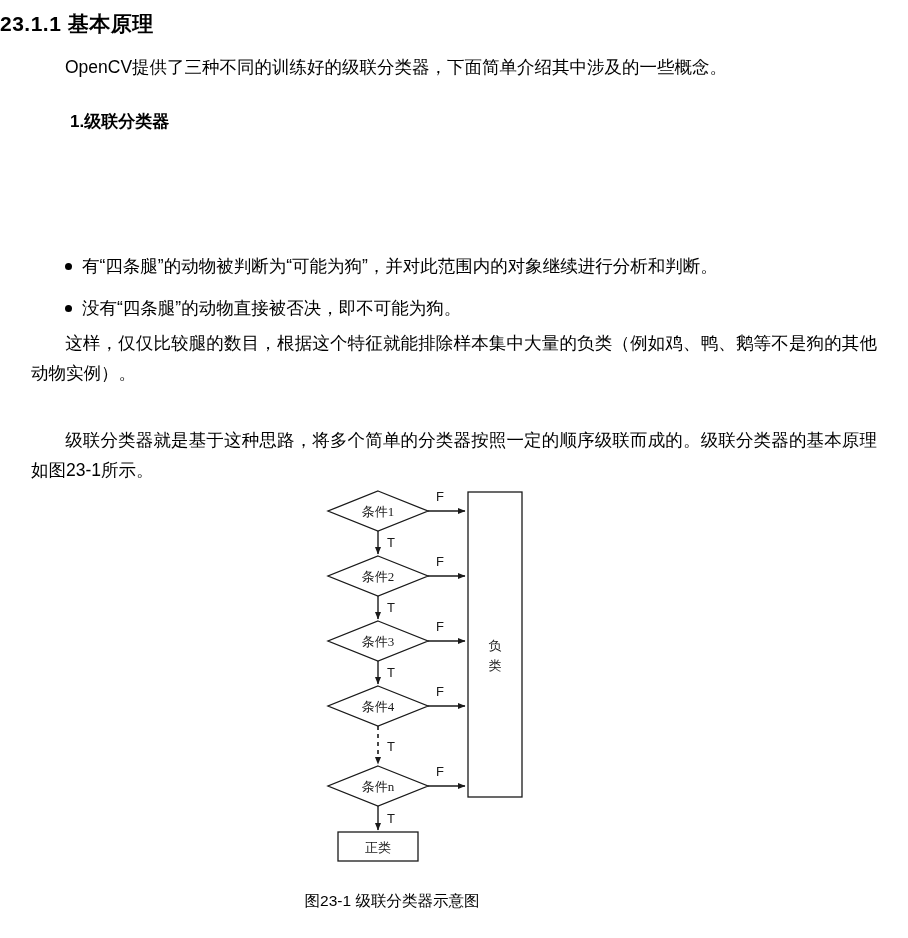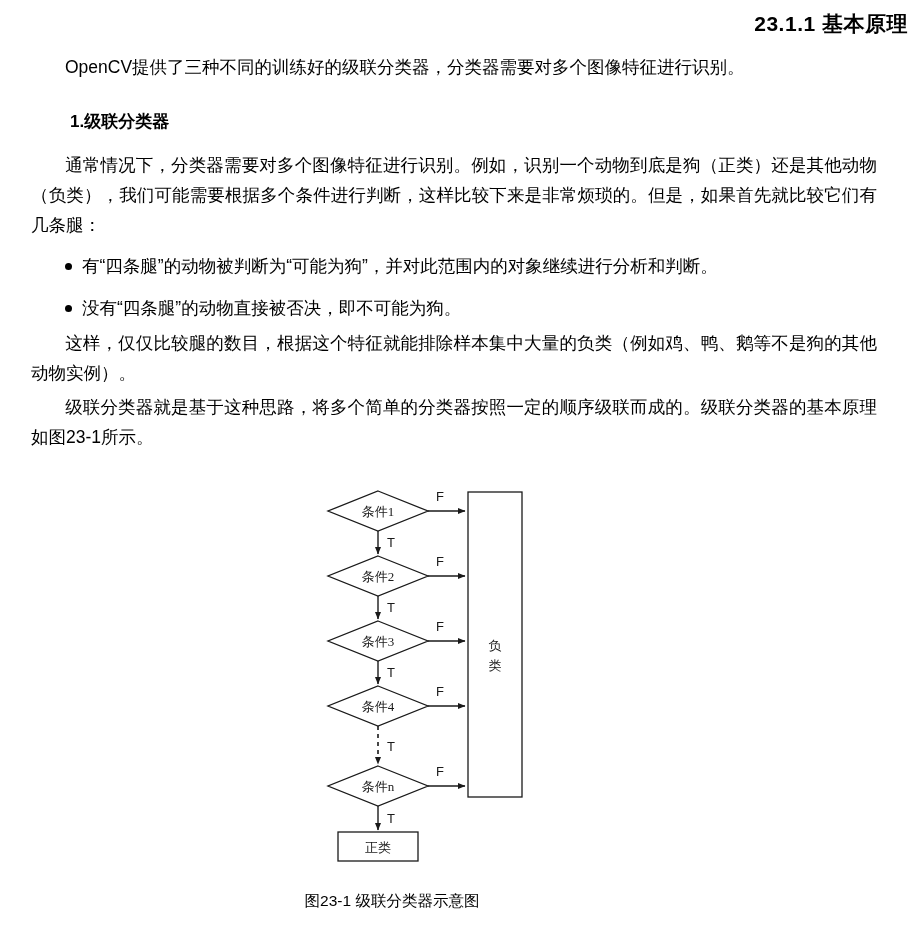--- a/index.html
+++ b/index.html
@@ -21,21 +21,21 @@
     width: 908px;
     height: 938px;
   }
 
   
   .doc-title {
     position: absolute;
     left: 0;
     top: 10px;
     width: 908px;
-    text-align: right;
+    text-align: left;
     font-size: 21px;
     font-weight: bold;
     letter-spacing: 0.5px;
     line-height: 28px;
   }
 
   .para {
     position: absolute;
     left: 31px;
     width: 846px;
@@ -121,33 +121,32 @@
     fill: none;
   }
 </style>
 </head>
 <body>
 
 <div class="page">
 
   <div class="doc-title">23.1.1 基本原理</div>
 
-  <div class="para" style="top:52px;"><span class="ind"></span><span>OpenCV提供了三种不同的训练好的级联分类器，分类器需要对多个图像特征进行识别。</span></div>
+  <div class="para" style="top:52px;"><span class="ind"></span><span>OpenCV提供了三种不同的训练好的级联分类器，下面简单介绍其中涉及的一些概念。</span></div>
 
   <div class="subhead" style="top:110px;">1.级联分类器</div>
 
-  <div class="para" style="top:150px;"><span class="ind"></span><span>通常情况下，分类器需要对多个图像特征进行识别。例如，识别一个动物到底是狗（正类）还是其他动物（负类），我们可能需要根据多个条件进行判断，这样比较下来是非常烦琐的。但是，如果首先就比较它们有几条腿：</span></div>
 
   <div class="bullet" style="top:294px;"><span>没有“四条腿”的动物直接被否决，即不可能为狗。</span></div>
 
   <div class="bullet" style="top:252px;"><span>有“四条腿”的动物被判断为“可能为狗”，并对此范围内的对象继续进行分析和判断。</span></div>
 
   <div class="para" style="top:328px;"><span class="ind"></span><span>这样，仅仅比较腿的数目，根据这个特征就能排除样本集中大量的负类（例如鸡、鸭、鹅等不是狗的其他动物实例）。</span></div>
 
-  <div class="para" style="top:392px;"><span class="ind"></span><span>级联分类器就是基于这种思路，将多个简单的分类器按照一定的顺序级联而成的。级联分类器的基本原理如图23-1所示。</span></div>
+  <div class="para" style="top:425px;"><span class="ind"></span><span>级联分类器就是基于这种思路，将多个简单的分类器按照一定的顺序级联而成的。级联分类器的基本原理如图23-1所示。</span></div>
 
   <div class="figure">
     <svg width="300" height="400" viewBox="0 0 300 400" xmlns="http://www.w3.org/2000/svg">
       <defs>
         <marker id="arrow" markerWidth="9" markerHeight="9" refX="7.5" refY="3.2" orient="auto" markerUnits="userSpaceOnUse">
           <path d="M0,0 L8,3.2 L0,6.4 z" fill="#1a1a1a"></path>
         </marker>
       </defs>
 
       <rect class="dg-shape" x="208" y="12" width="54" height="305"></rect>

